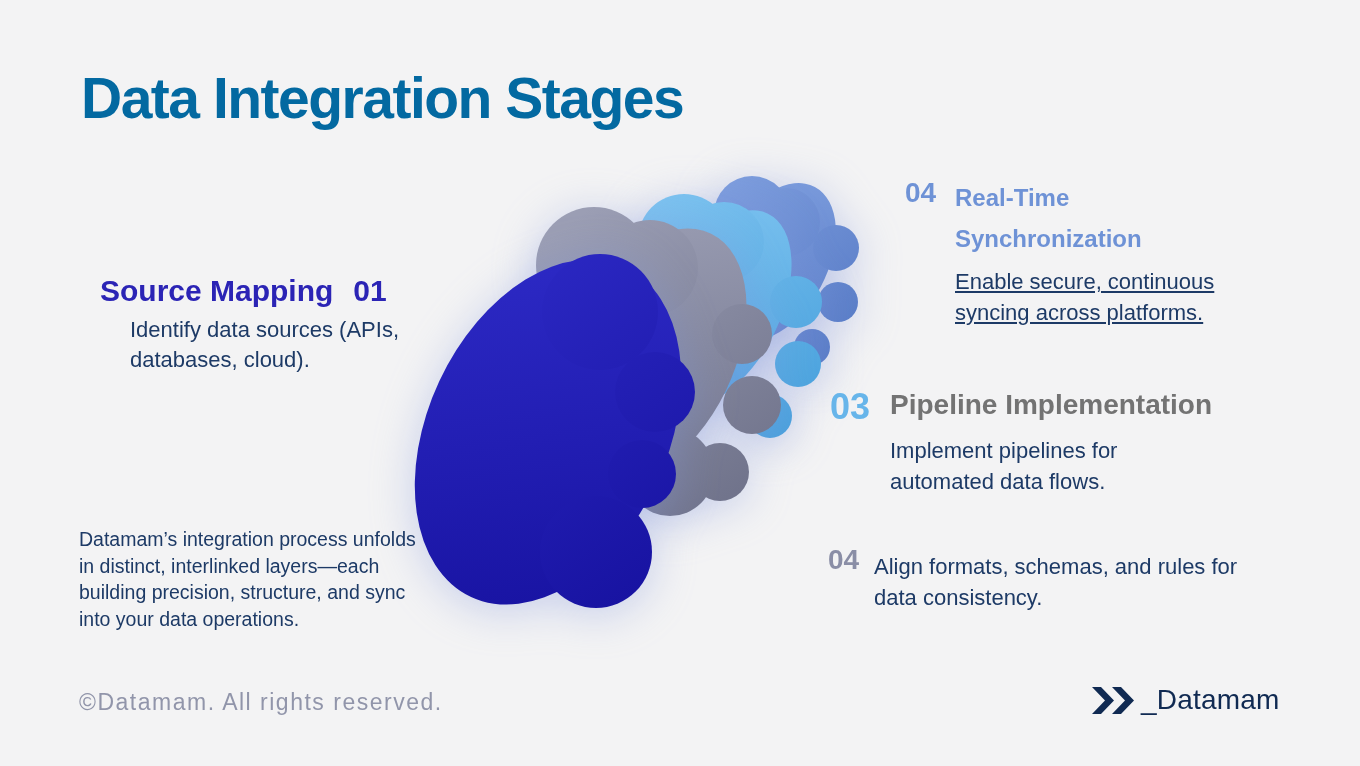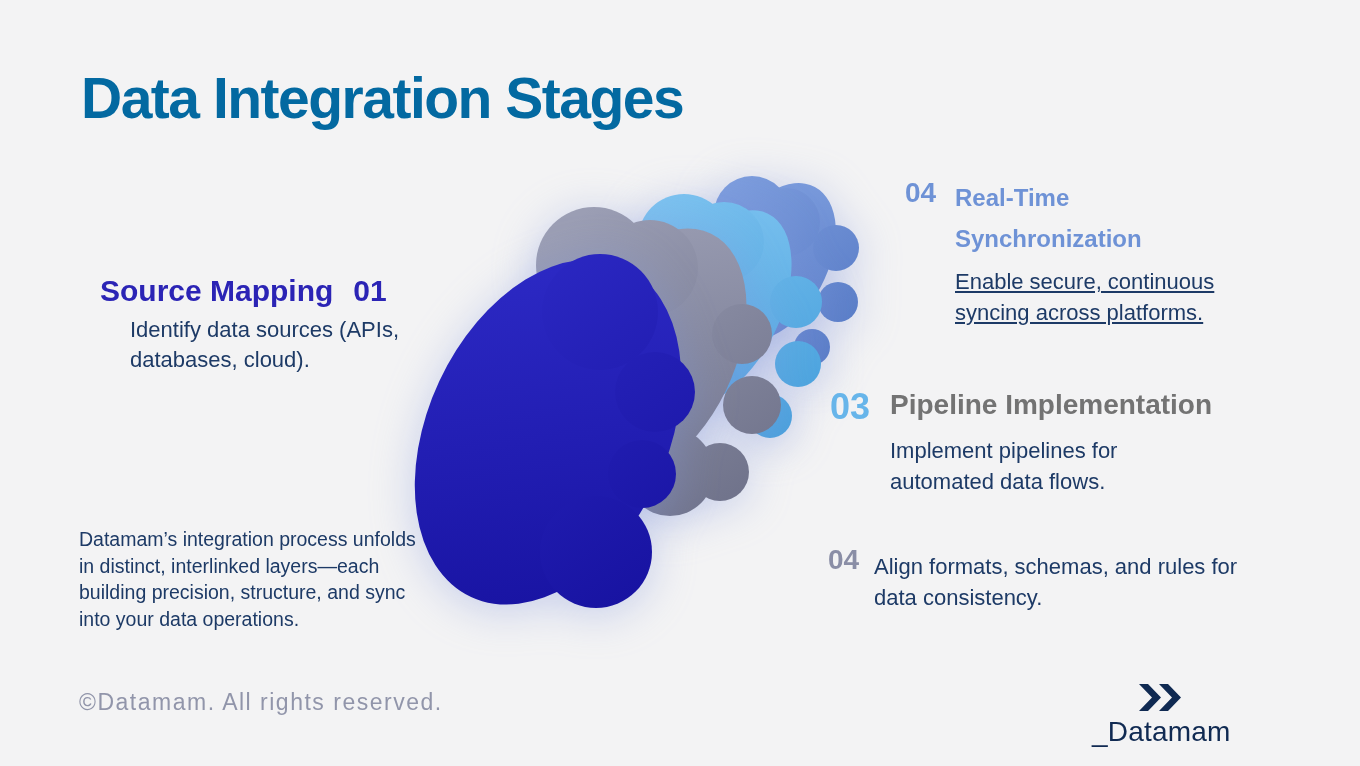--- a/index.html
+++ b/index.html
@@ -91,21 +91,20 @@
     left:79px; top:689px;
     font-size:23px;
     letter-spacing:1.5px;
     color:#9195aa;
   }
   .logo{
     position:absolute;
     left:1092px; top:684px;
     display:flex; align-items:center; gap:5px;
     color:#102a52;
-    flex-direction:column;
   }
   .logo-text{
     font-size:28px;
     font-weight:500;
     letter-spacing:0.2px;
   }
 </style>
 </head>
 <body>
 

